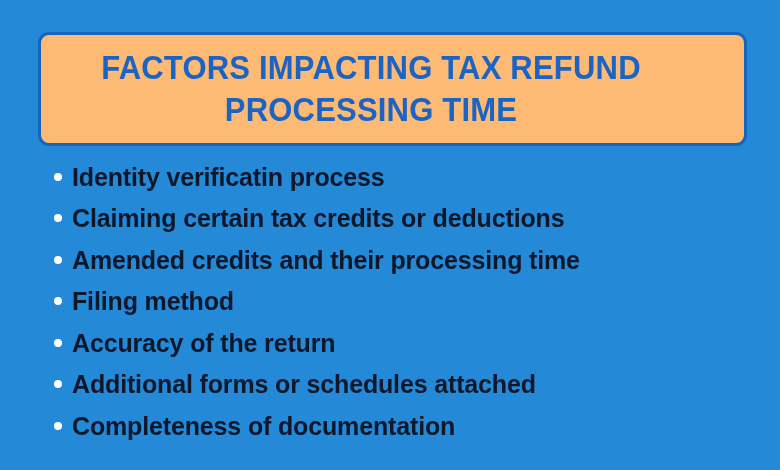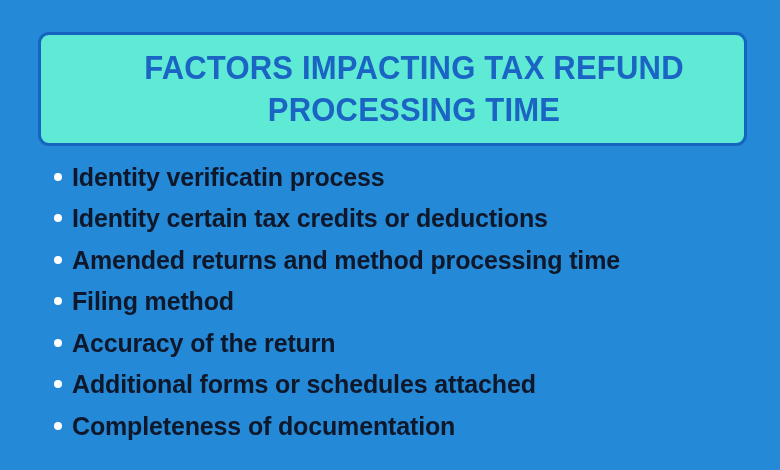--- a/index.html
+++ b/index.html
@@ -19,27 +19,27 @@
     background: #2489D6;
     box-sizing: border-box;
   }
   
   #title-card {
     position: absolute;
     left: 38px;
     top: 32px;
     width: 709px;
     height: 114px;
-    background: #5eead4;
+    background: #fdba74;
     border: 3px solid #1565C0;
     border-radius: 11px;
     box-sizing: border-box;
     display: flex;
     align-items: center;
-    justify-content: flex-end;
+    justify-content: flex-start;
   }
   #title-text {
     color: #1B64C4;
     font-family: "Liberation Sans Narrow", "Liberation Sans", "DejaVu Sans", sans-serif;
     font-weight: bold;
     font-size: 33px;
     line-height: 42px;
     letter-spacing: 0.2px;
     text-align: center;
     width: 660px;
@@ -94,25 +94,25 @@
 PROCESSING TIME</div>
   </div>
 
   <ul id="factor-list">
     <li>
       <span class="bullet-dot"></span>
       <span class="item-label">Identity verificatin process</span>
     </li>
     <li>
       <span class="bullet-dot"></span>
-      <span class="item-label">Identity certain tax credits or deductions</span>
+      <span class="item-label">Claiming certain tax credits or deductions</span>
     </li>
     <li>
       <span class="bullet-dot"></span>
-      <span class="item-label">Amended returns and method processing time</span>
+      <span class="item-label">Amended credits and their processing time</span>
     </li>
     <li>
       <span class="bullet-dot"></span>
       <span class="item-label">Filing method</span>
     </li>
     <li>
       <span class="bullet-dot"></span>
       <span class="item-label">Accuracy of the return</span>
     </li>
     <li>

